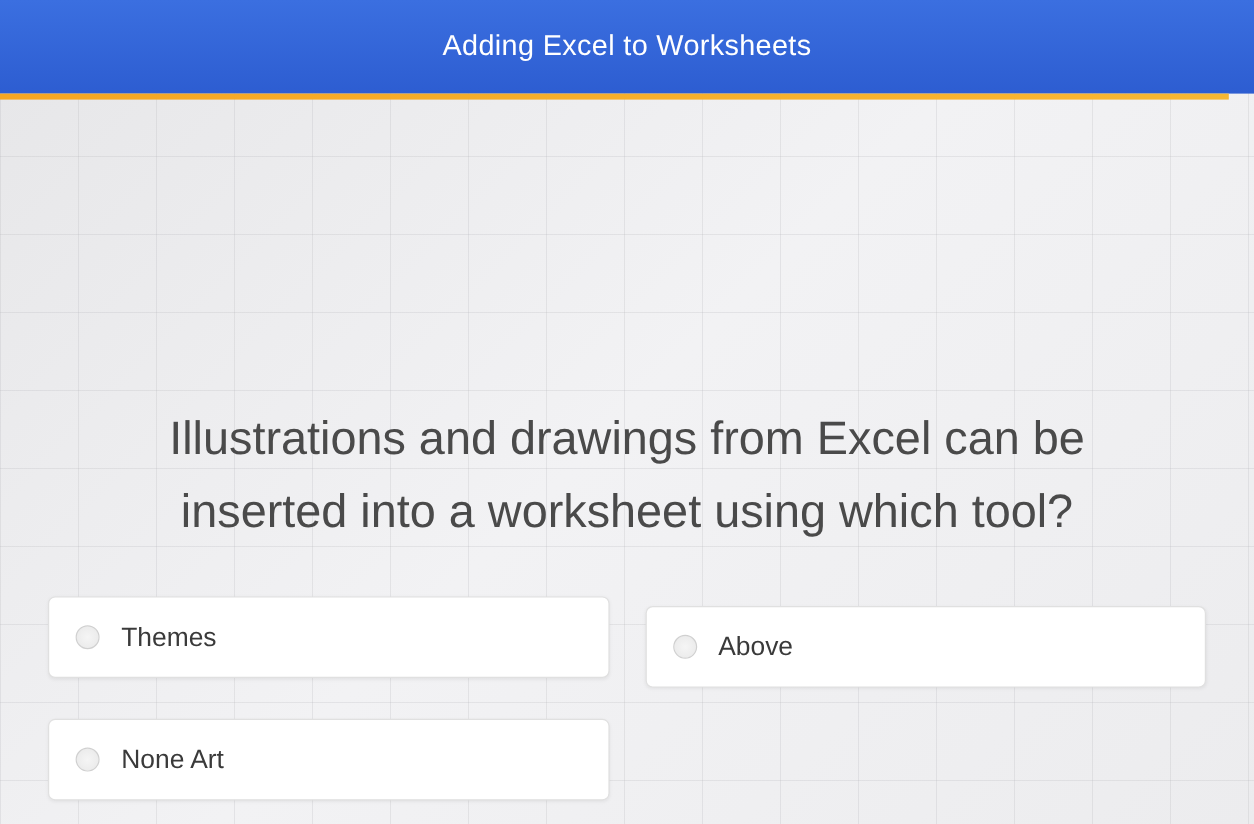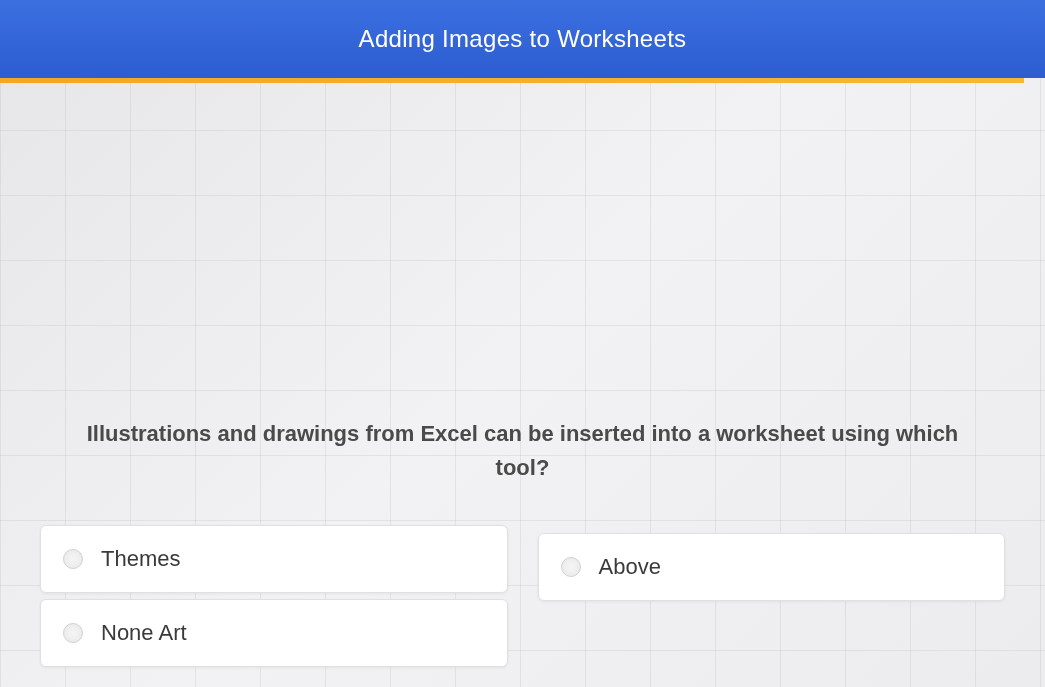--- a/index.html
+++ b/index.html
@@ -50,31 +50,31 @@
     }
     .question-area {
       flex: 1;
       display: flex;
       align-items: flex-end;
       justify-content: center;
       padding-bottom: 40px;
     }
     .question-text {
       color: #4a4a4a;
-      font-size: 22px;
-      font-weight: 700;
+      font-size: 39px;
+      font-weight: 400;
       text-align: center;
       line-height: 1.55;
       max-width: 920px;
       padding: 0 20px;
     }
     .options-grid {
       display: grid;
       grid-template-columns: 1fr 1fr;
-      gap: 6px 30px;
+      gap: 34px 30px;
       padding-bottom: 20px;
     }
     .option {
       background: #ffffff;
       border: 1px solid #e0e0e0;
       border-radius: 6px;
       padding: 20px 22px;
       display: flex;
       align-items: center;
       gap: 18px;
@@ -98,21 +98,21 @@
     
     .options-grid .option:nth-child(2),
     .options-grid .option:nth-child(4) {
       transform: translateY(8px);
     }
   </style>
 </head>
 <body>
 
 <div class="header">
-  <span>Adding Images to Worksheets</span>
+  <span>Adding Excel to Worksheets</span>
   <div class="progress-bar"></div>
 </div>
 
 <div class="content">
   <div class="question-area">
     <div class="question-text">Illustrations and drawings from Excel can be inserted into a worksheet using which tool?</div>
   </div>
 
   <div class="options-grid">
     <div class="option">

